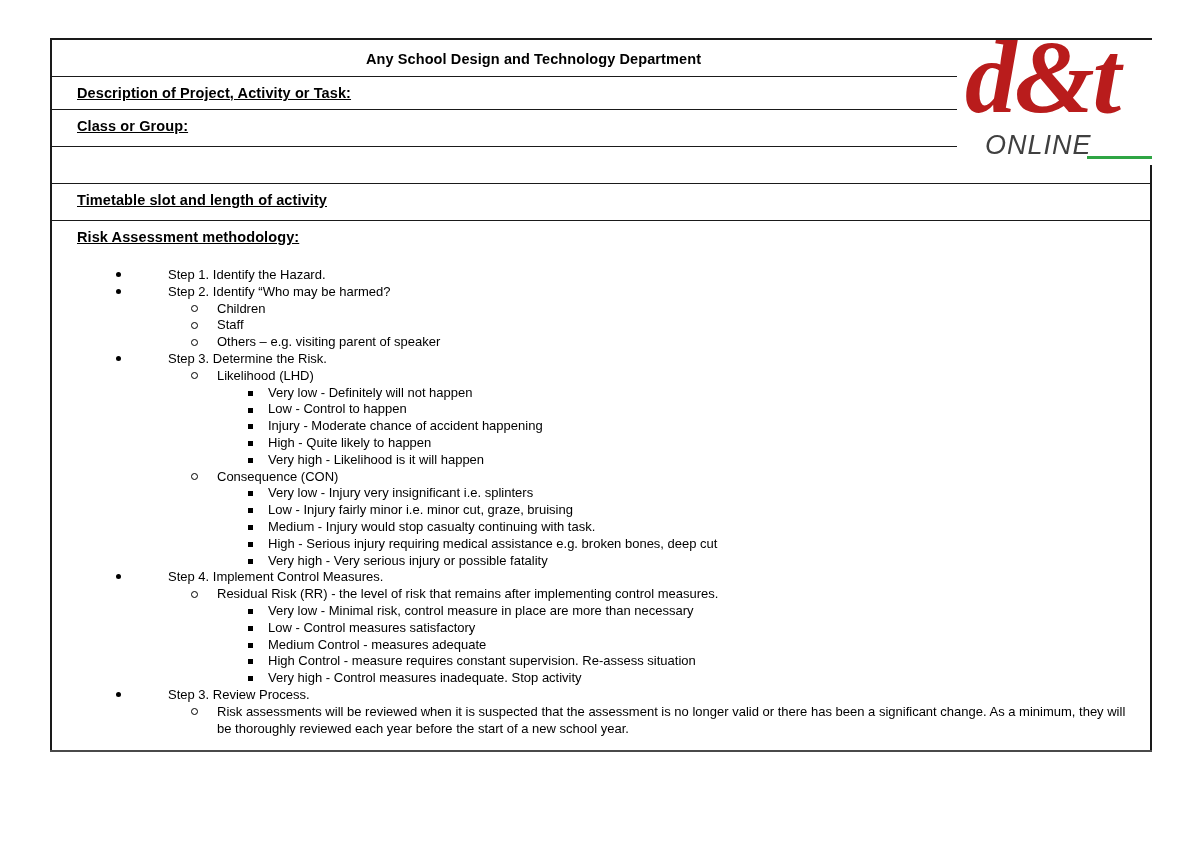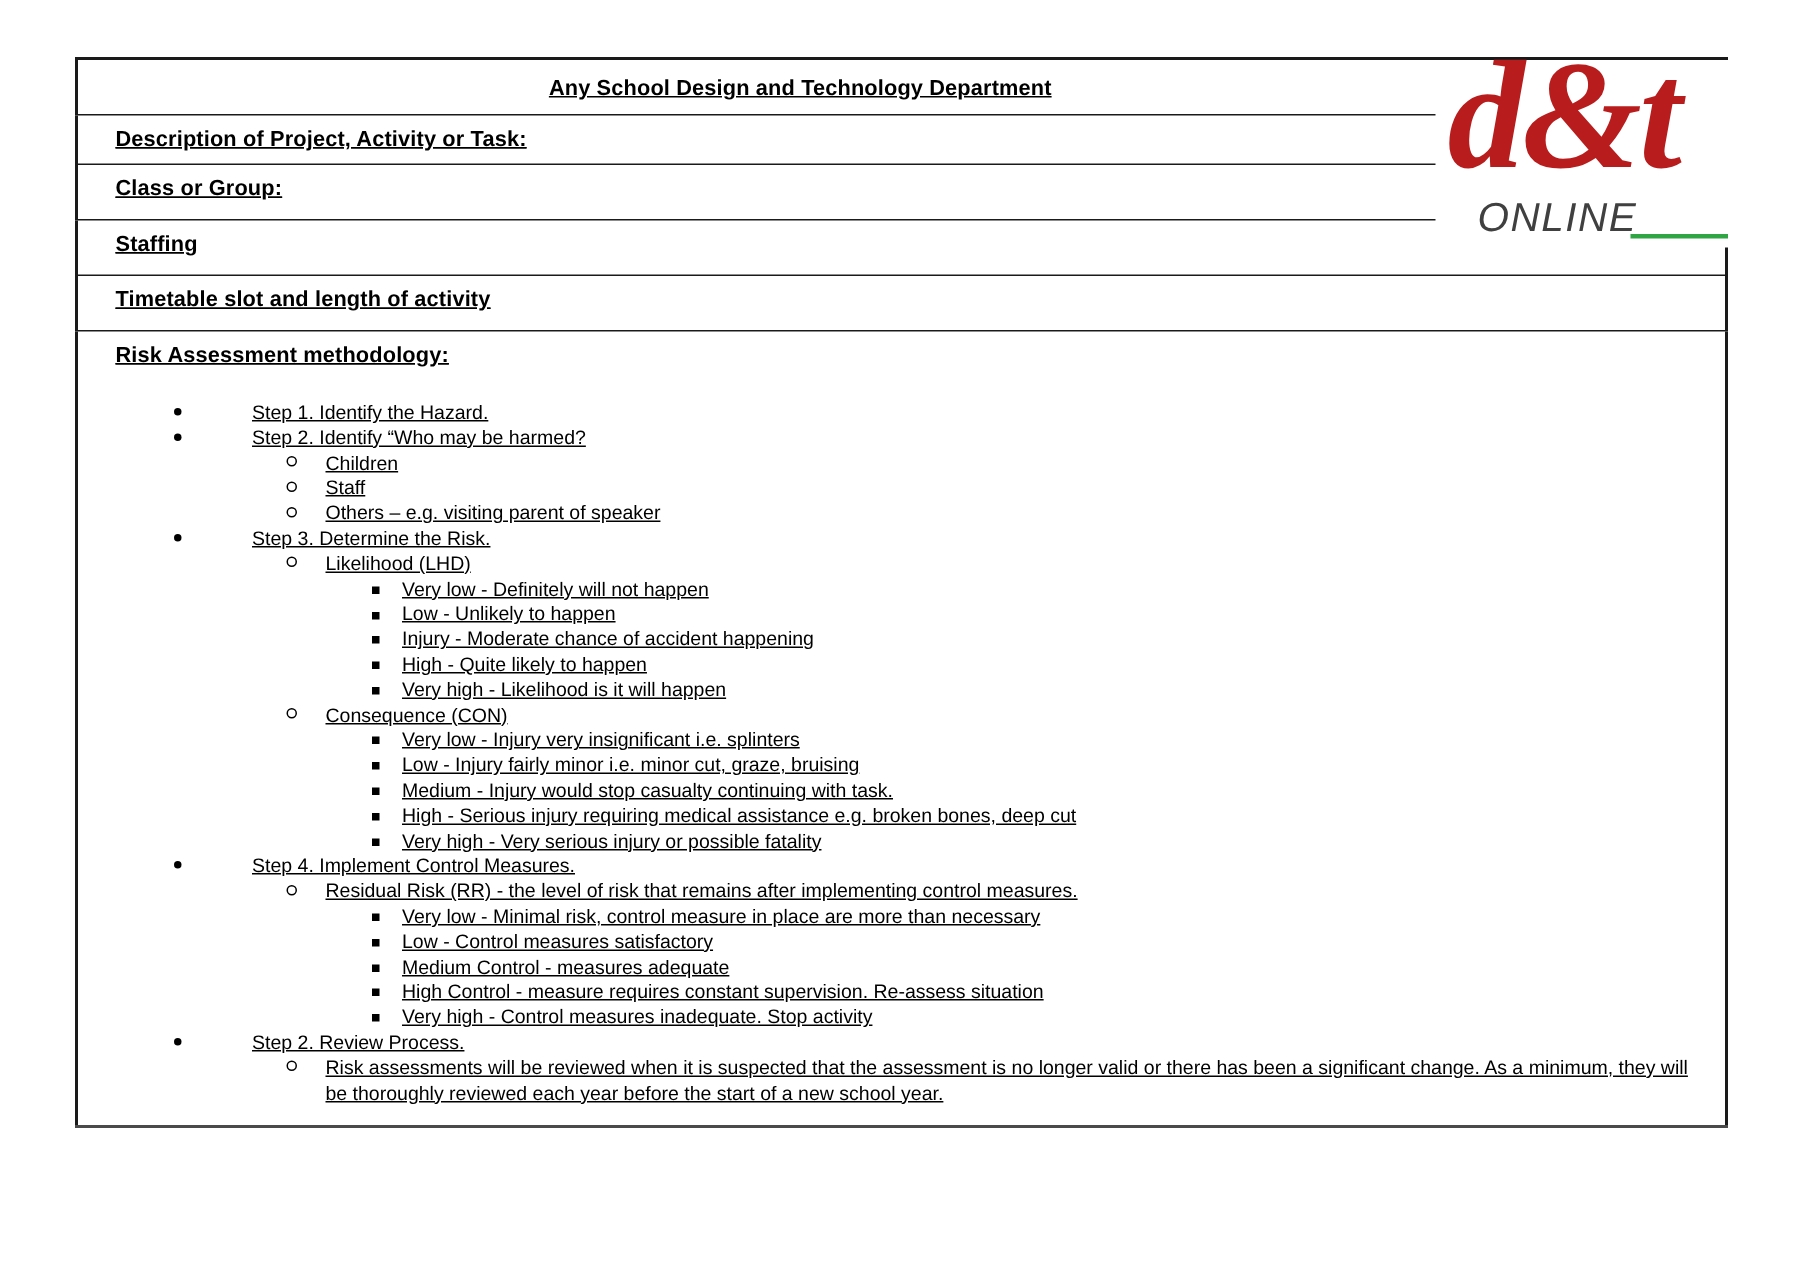--- a/index.html
+++ b/index.html
@@ -34,21 +34,20 @@
     border-right: 2px solid #1a1a1a;
     border-top: 2px solid #1a1a1a;
     border-bottom: 2px solid #4a4a4a;
     background: #ffffff;
   }
   .form-table td {
     border: 0;
     padding: 0;
     vertical-align: top;
     background: transparent;
-    text-decoration: underline;
   }
 
   
   .row {
     position: relative;
     box-sizing: border-box;
   }
   .row .rule {
     position: absolute;
     left: 0;
@@ -207,21 +206,20 @@
           <div class="row r-class">
             <div class="row-label">Class or Group:</div>
             <div class="rule short"></div>
           </div>
         </td>
       </tr>
 
       <tr>
         <td>
           <div class="row r-staff">
-            <div class="row-label">Staffing</div>
             <div class="rule full"></div>
           </div>
         </td>
       </tr>
 
       <tr>
         <td>
           <div class="row r-timetbl">
             <div class="row-label">Timetable slot and length of activity</div>
             <div class="rule full"></div>
@@ -266,21 +264,21 @@
                 <li class="item l2">
                   <span class="marker"><span class="circ"></span></span>
                   <span class="txt">Likelihood (LHD)</span>
                 </li>
                 <li class="item l3">
                   <span class="marker"><span class="sq"></span></span>
                   <span class="txt">Very low - Definitely will not happen</span>
                 </li>
                 <li class="item l3">
                   <span class="marker"><span class="sq"></span></span>
-                  <span class="txt">Low - Unlikely to happen</span>
+                  <span class="txt">Low - Control to happen</span>
                 </li>
                 <li class="item l3">
                   <span class="marker"><span class="sq"></span></span>
                   <span class="txt">Injury - Moderate chance of accident happening</span>
                 </li>
                 <li class="item l3">
                   <span class="marker"><span class="sq"></span></span>
                   <span class="txt">High - Quite likely to happen</span>
                 </li>
                 <li class="item l3">
@@ -336,21 +334,21 @@
                   <span class="marker"><span class="sq"></span></span>
                   <span class="txt">High Control - measure requires constant supervision. Re-assess situation</span>
                 </li>
                 <li class="item l3">
                   <span class="marker"><span class="sq"></span></span>
                   <span class="txt">Very high - Control measures inadequate. Stop activity</span>
                 </li>
 
                 <li class="item l1">
                   <span class="marker"><span class="dot"></span></span>
-                  <span class="txt">Step 2. Review Process.</span>
+                  <span class="txt">Step 3. Review Process.</span>
                 </li>
                 <li class="item l2 wide">
                   <span class="marker"><span class="circ"></span></span>
                   <span class="txt">Risk assessments will be reviewed when it is suspected that the assessment is no longer valid or there has been a significant change.  As a minimum, they will be thoroughly reviewed each year before the start of a new school year.</span>
                 </li>
 
               </ul>
             </div>
           </div>
         </td>

